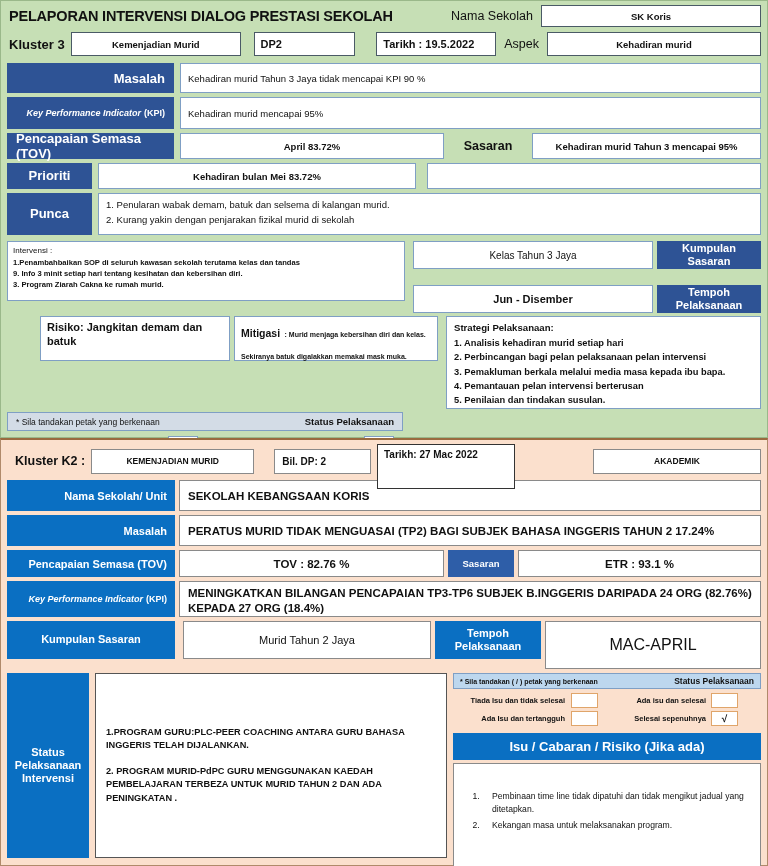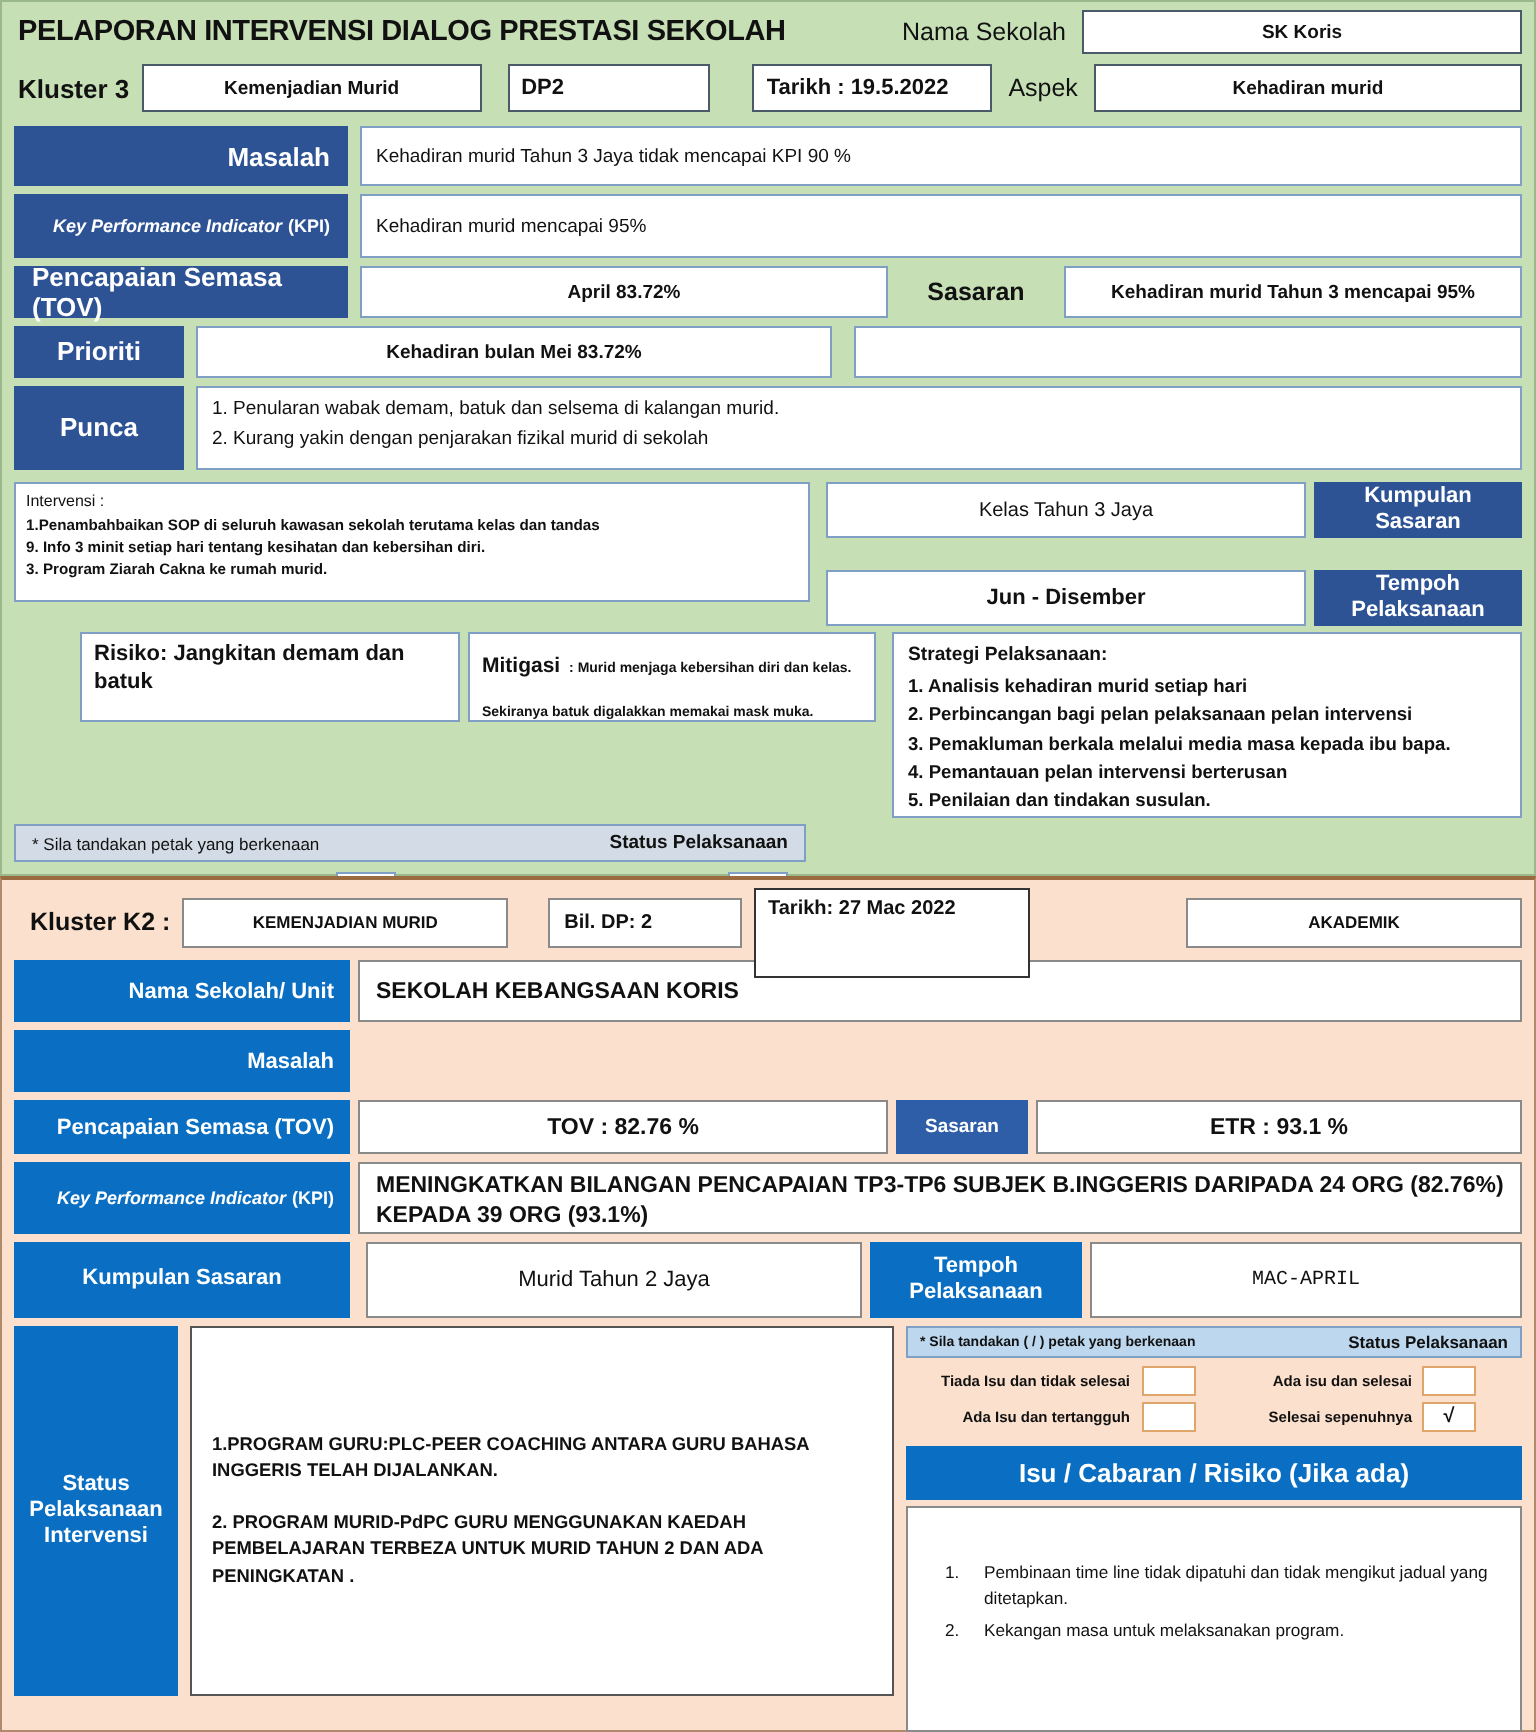--- a/index.html
+++ b/index.html
@@ -320,49 +320,50 @@
 
     <div class="row" style="margin-top:6px;">
       <div class="bchip2" style="width:168px;height:31px;">Nama Sekolah/ Unit</div>
       <div style="width:4px;"></div>
       <div class="fbox" style="flex:1;height:31px;">SEKOLAH KEBANGSAAN KORIS</div>
     </div>
 
     <div class="row">
       <div class="bchip2" style="width:168px;height:31px;">Masalah</div>
       <div style="width:4px;"></div>
+      <div class="fbox" style="flex:1;height:31px;">PERATUS MURID TIDAK MENGUASAI (TP2) BAGI SUBJEK BAHASA INGGERIS TAHUN 2  17.24%</div>
     </div>
 
     <div class="row">
       <div class="bchip2" style="width:168px;height:27px;">Pencapaian Semasa (TOV)</div>
       <div style="width:4px;"></div>
       <div class="fbox center" style="width:265px;height:27px;">TOV : 82.76 %</div>
       <div style="width:4px;"></div>
       <div class="sas-chip" style="width:66px;height:27px;">Sasaran</div>
       <div style="width:4px;"></div>
       <div class="fbox center" style="flex:1;height:27px;">ETR : 93.1 %</div>
     </div>
 
     <div class="row">
       <div class="bchip2 kpi" style="width:168px;height:36px;">
         <span>Key Performance Indicator</span>
         <span class="kpi-paren" style="padding-left:3px;">(KPI)</span>
       </div>
       <div style="width:4px;"></div>
-      <div class="fbox wrap" style="flex:1;height:36px;padding-top:4px;">MENINGKATKAN BILANGAN PENCAPAIAN TP3-TP6 SUBJEK B.INGGERIS DARIPADA 24 ORG (82.76%) KEPADA 39 ORG (93.1%)</div>
+      <div class="fbox wrap" style="flex:1;height:36px;padding-top:4px;">MENINGKATKAN BILANGAN PENCAPAIAN TP3-TP6 SUBJEK B.INGGERIS DARIPADA 24 ORG (82.76%) KEPADA 27 ORG (18.4%)</div>
     </div>
 
     <div class="row">
       <div class="bchip2 center" style="width:168px;height:38px;">Kumpulan Sasaran</div>
       <div style="width:8px;"></div>
       <div class="fbox center nb" style="width:248px;height:38px;font-size:11px;">Murid Tahun 2 Jaya</div>
       <div style="width:4px;"></div>
       <div class="bchip2 center" style="width:106px;height:38px;">Tempoh Pelaksanaan</div>
       <div style="width:4px;"></div>
-      <div class="fbox center nb" style="flex:1;height:38px;font-size:10px;font-family:Liberation Mono, monospace;">MAC-APRIL</div>
+      <div class="fbox center nb" style="flex:1;height:48px;font-size:16px;">MAC-APRIL</div>
     </div>
 
     <div class="row" style="margin-top:4px;align-items:flex-start;">
 
       <div class="bchip2 center" style="width:82px;height:185px;">Status Pelaksanaan Intervensi</div>
       <div style="width:6px;"></div>
       <div class="spi-body" style="width:352px;height:185px;">
         <p>1.PROGRAM GURU:PLC-PEER COACHING  ANTARA GURU BAHASA INGGERIS TELAH DIJALANKAN.</p>
         <p>2. PROGRAM MURID-PdPC GURU MENGGUNAKAN KAEDAH PEMBELAJARAN TERBEZA UNTUK MURID TAHUN 2 DAN ADA PENINGKATAN .</p>
       </div>

